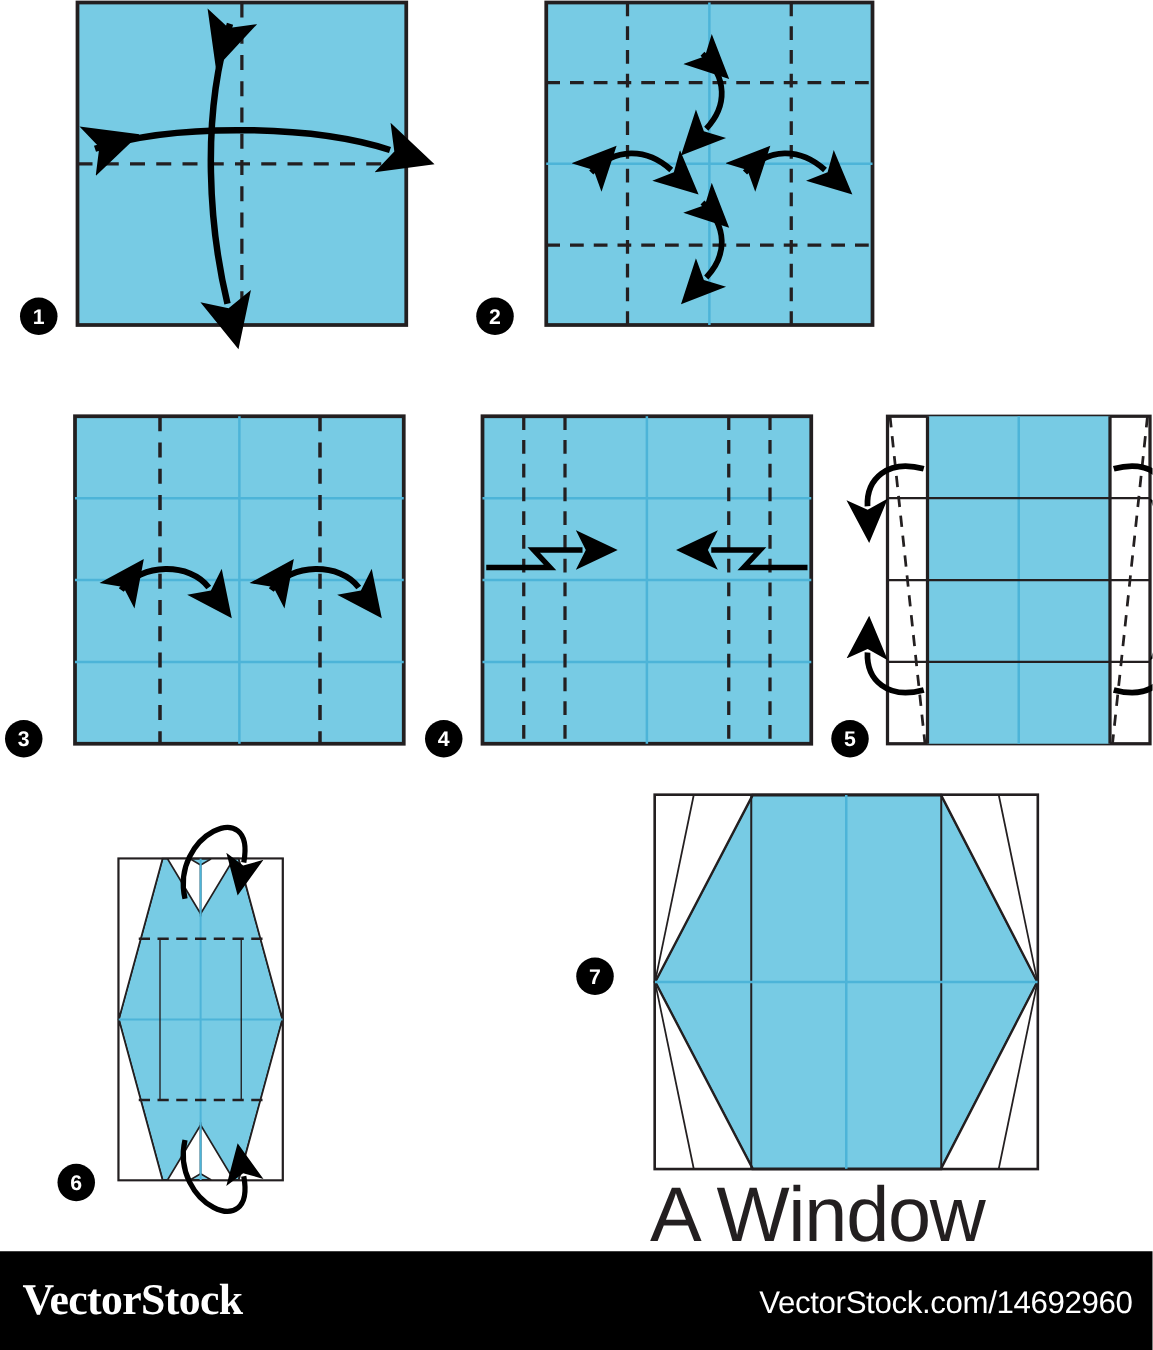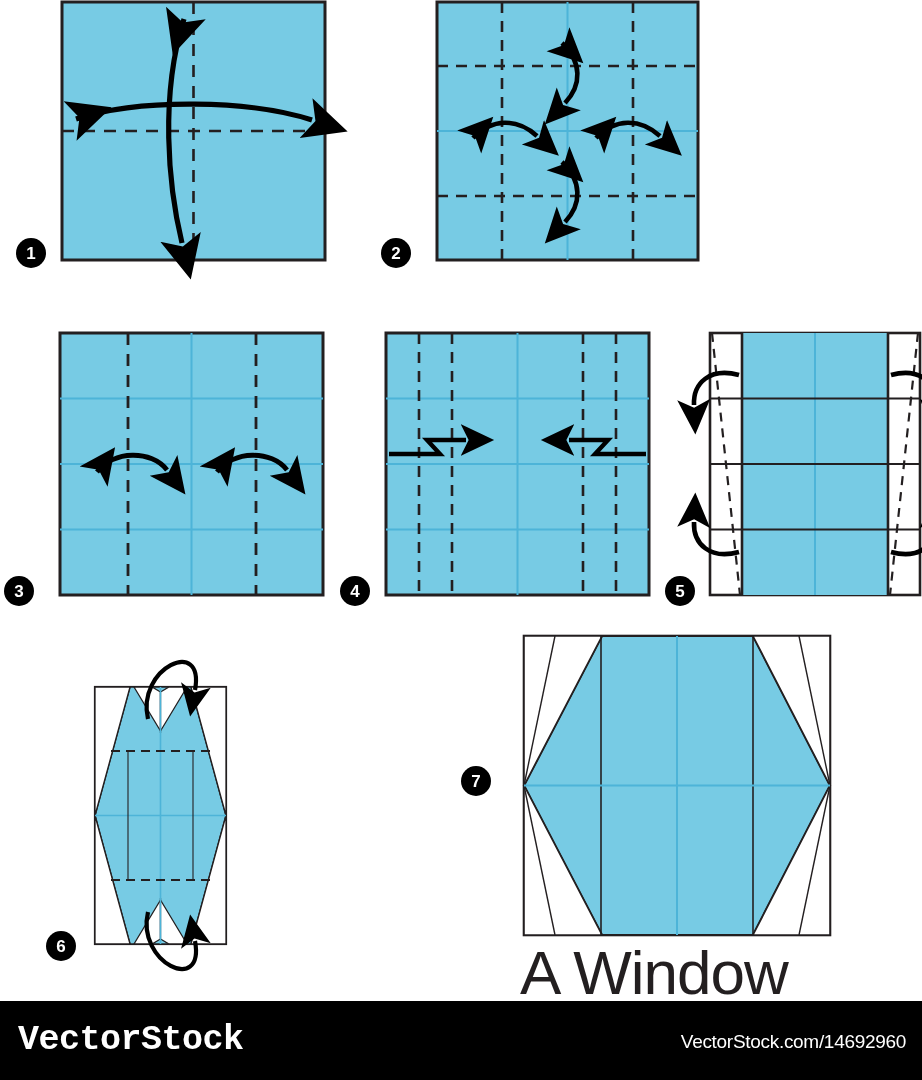--- a/index.html
+++ b/index.html
@@ -33,33 +33,33 @@
     top: 1001px;
     width: 922px;
     height: 79px;
     background: #000000;
   }
   .footer-brand {
     position: absolute;
     left: 18px;
     top: 1018px;
     color: #ffffff;
-    font-family: Liberation Mono, monospace;
+    font-family: Liberation Serif, serif;
     font-size: 35px;
     font-weight: 700;
     letter-spacing: -0.5px;
     line-height: 44px;
   }
   .footer-url {
     position: absolute;
     right: 16px;
     top: 1026px;
     color: #ffffff;
     font-family: "Liberation Sans", sans-serif;
-    font-size: 19px;
+    font-size: 25px;
     font-weight: 400;
     letter-spacing: -0.3px;
     line-height: 32px;
   }
   .title-text {
     position: absolute;
     left: 520px;
     top: 938px;
     width: 400px;
     color: #231f20;

